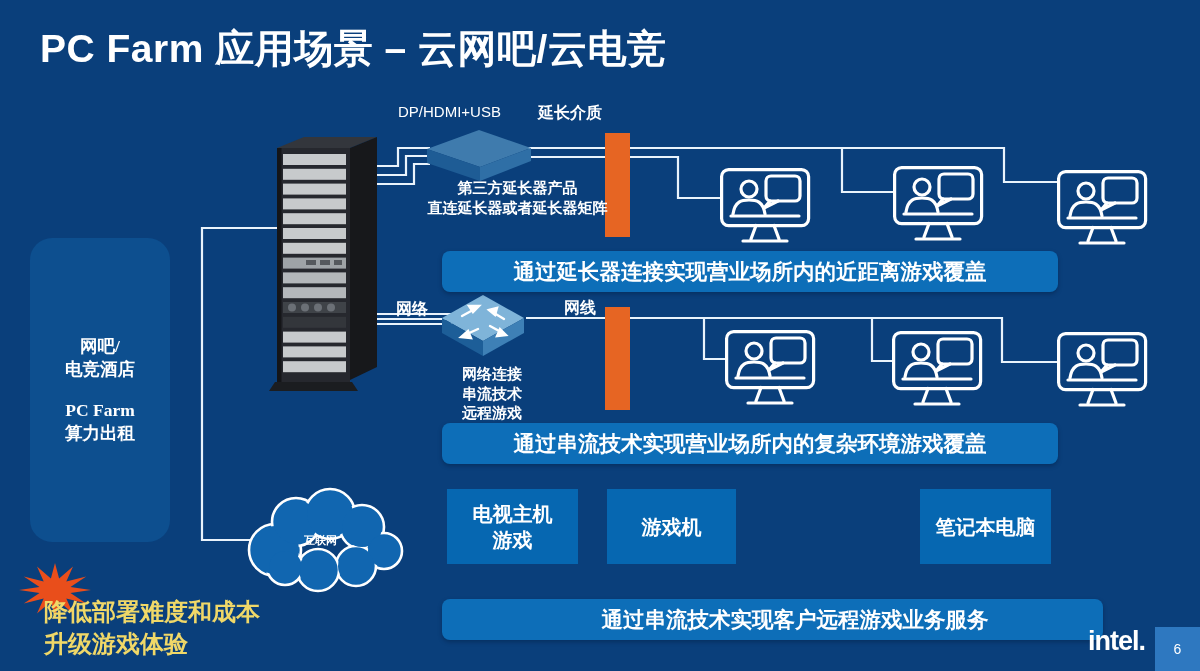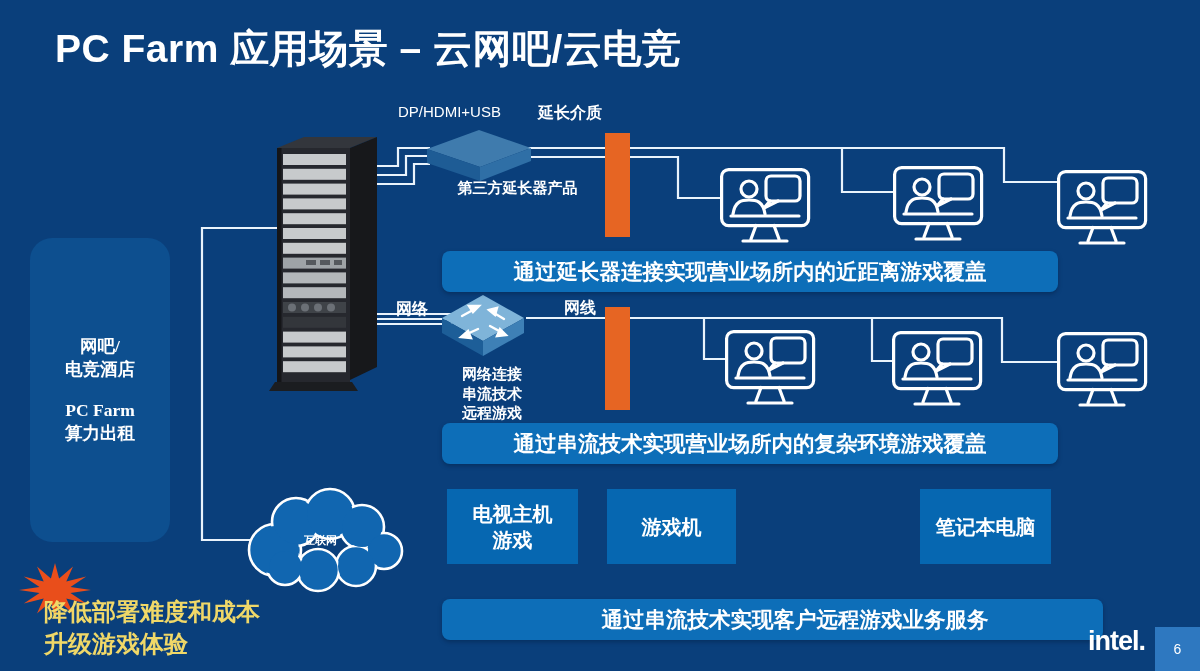--- a/index.html
+++ b/index.html
@@ -12,21 +12,20 @@
     position:relative;width:1200px;height:671px;overflow:hidden;
     background:var(--bg);
     font-family:"Liberation Sans","DejaVu Sans",sans-serif;
     color:#fff;
   }
   .abs{position:absolute;}
   .layer{position:absolute;left:0;top:0;}
   .title{
     left:40px;top:22px;font-size:39px;font-weight:600;letter-spacing:.5px;
     white-space:nowrap;
-    margin-left:15px;
   }
   .sidebar{
     left:30px;top:238px;width:140px;height:304px;border-radius:22px;
     background:var(--panel);display:flex;align-items:center;justify-content:center;
     text-align:center;font-size:17.5px;font-weight:700;line-height:23px;font-family:Liberation Serif, serif;
   }
   .sidebar .gap{display:block;height:18px;}
   .lbl{font-weight:700;white-space:nowrap;}
   .lbl-light{font-weight:400;}
   .desc{ text-align:center;font-size:15px;font-weight:700;line-height:19.5px;}
@@ -199,20 +198,21 @@
       <span class="lbl">算力出租</span>
     </div>
   </div>
 
   <div class="abs lbl lbl-light" style="left:398px;top:103px;font-size:15px;">DP/HDMI+USB</div>
 
   <div class="abs lbl" style="left:538px;top:103px;font-size:16px;">延长介质</div>
 
   <div class="abs desc" style="left:420px;top:178px;width:195px;">
     <div>第三方延长器产品</div>
+    <div>直连延长器或者延长器矩阵</div>
   </div>
 
   <div class="abs lbl" style="left:396px;top:299px;font-size:16px;">网络</div>
 
   <div class="abs lbl" style="left:564px;top:298px;font-size:16px;">网线</div>
 
   <div class="abs desc" style="left:442px;top:364px;width:100px;">
     <div>网络连接</div>
     <div>串流技术</div>
     <div>远程游戏</div>

